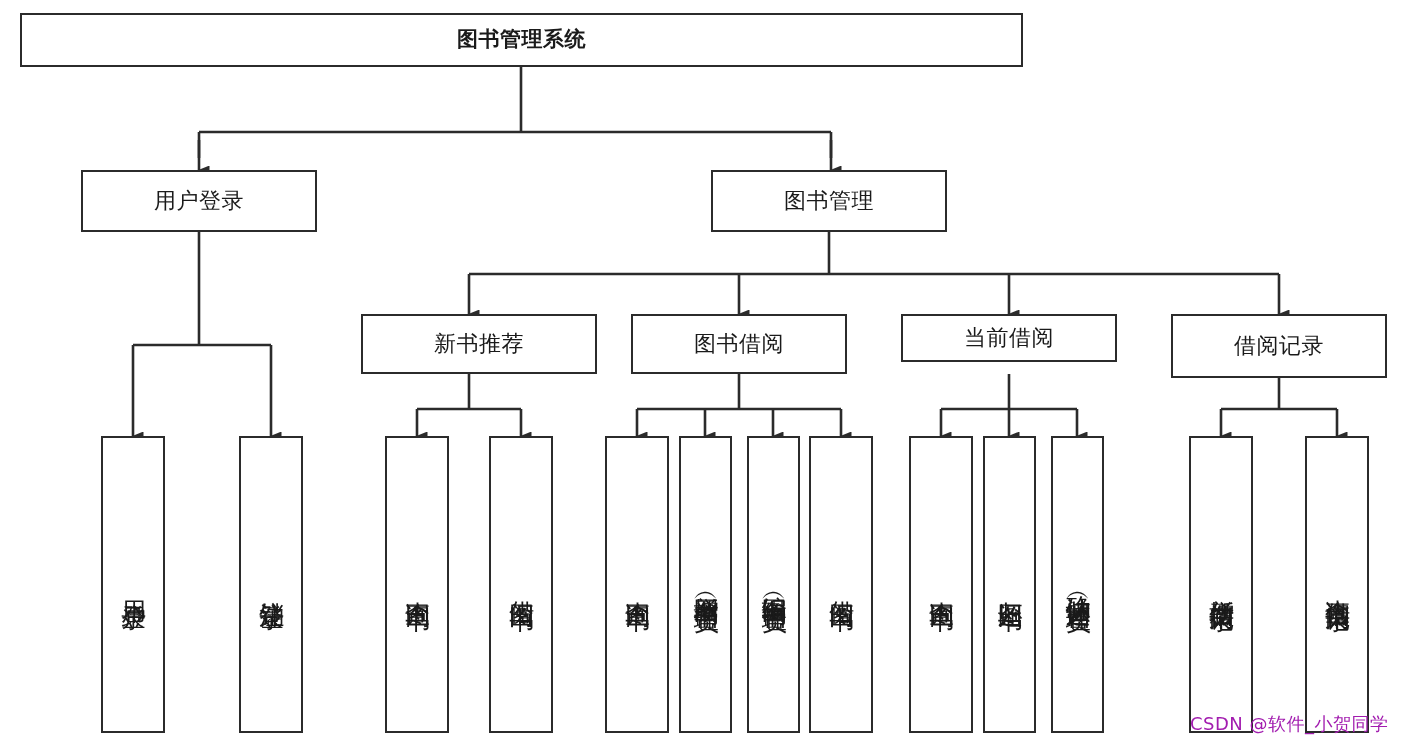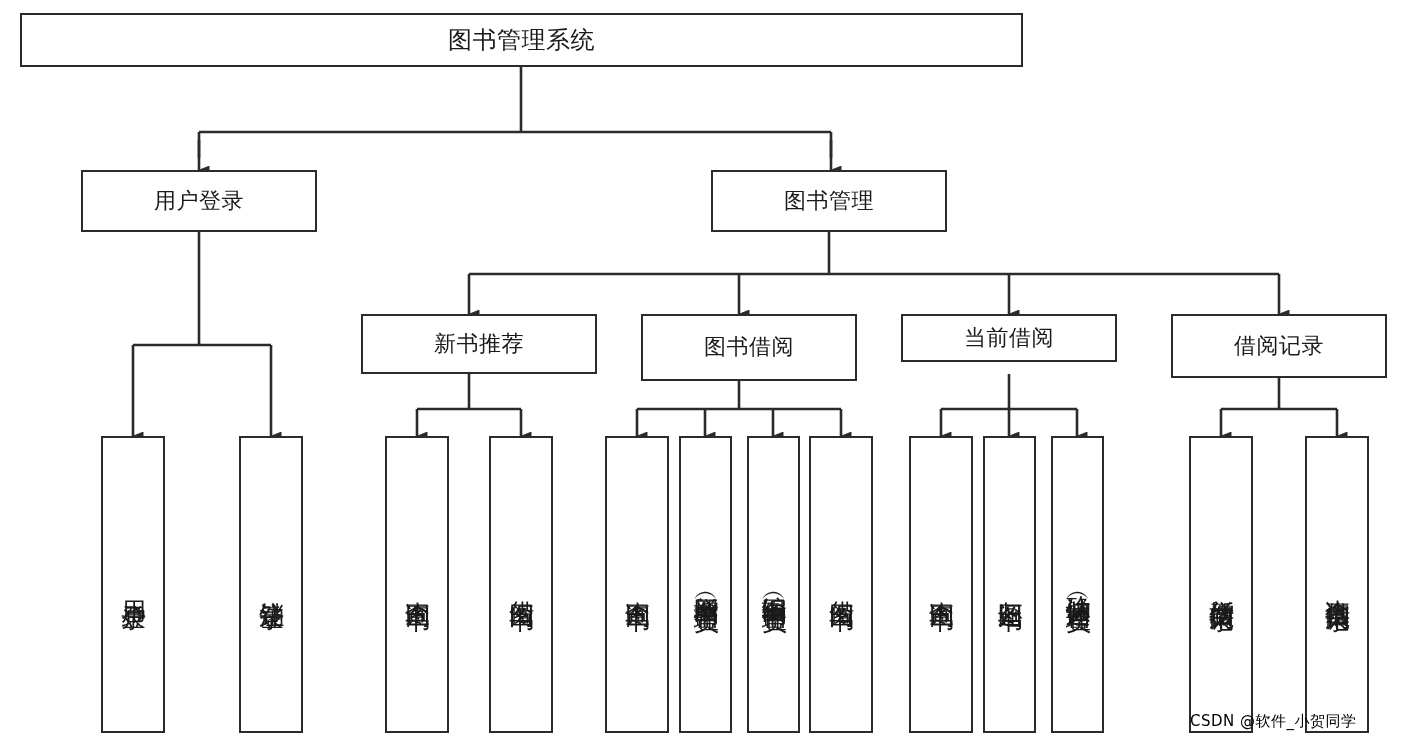--- a/index.html
+++ b/index.html
@@ -37,37 +37,38 @@
     display: block;
     text-align: center;
     line-height: 1.12;
     white-space: nowrap;
   }
   .node.horiz .label {
     font-size: 22px;
     letter-spacing: 0.5px;
   }
   .node.root .label {
-    font-size: 24px;
+    font-size: 21px;
+    font-weight: bold;
   }
   .node.vert {
     align-items: center;
     justify-content: center;
   }
   .node.vert .label {
     writing-mode: vertical-rl;
     text-orientation: upright;
     font-size: 25px;
     line-height: 1.06;
     letter-spacing: 2px;
   }
   .watermark {
     position: absolute;
-    color: #000000;
-    font-size: 15px;
+    color: #a21caf;
+    font-size: 18px;
     white-space: nowrap;
     letter-spacing: 0.5px;
   }
 </style>
 </head>
 <body>
 
 <div id="canvas">
 
   <svg id="edges" viewBox="0 0 1405 747">
@@ -143,21 +144,21 @@
   <div class="node horiz" style="left:81px; top:170px; width:236px; height:62px;">
     <span class="label">用户登录</span>
   </div>
   <div class="node horiz" style="left:711px; top:170px; width:236px; height:62px;">
     <span class="label">图书管理</span>
   </div>
 
   <div class="node horiz" style="left:361px; top:314px; width:236px; height:60px;">
     <span class="label">新书推荐</span>
   </div>
-  <div class="node horiz" style="left:631px; top:314px; width:216px; height:67px;margin-left:10px;">
+  <div class="node horiz" style="left:631px; top:314px; width:216px; height:60px;">
     <span class="label">图书借阅</span>
   </div>
   <div class="node horiz" style="left:901px; top:314px; width:216px; height:48px;">
     <span class="label">当前借阅</span>
   </div>
   <div class="node horiz" style="left:1171px; top:314px; width:216px; height:64px;">
     <span class="label">借阅记录</span>
   </div>
 
   <div class="node vert" style="left:101px; top:436px; width:64px; height:297px;">

